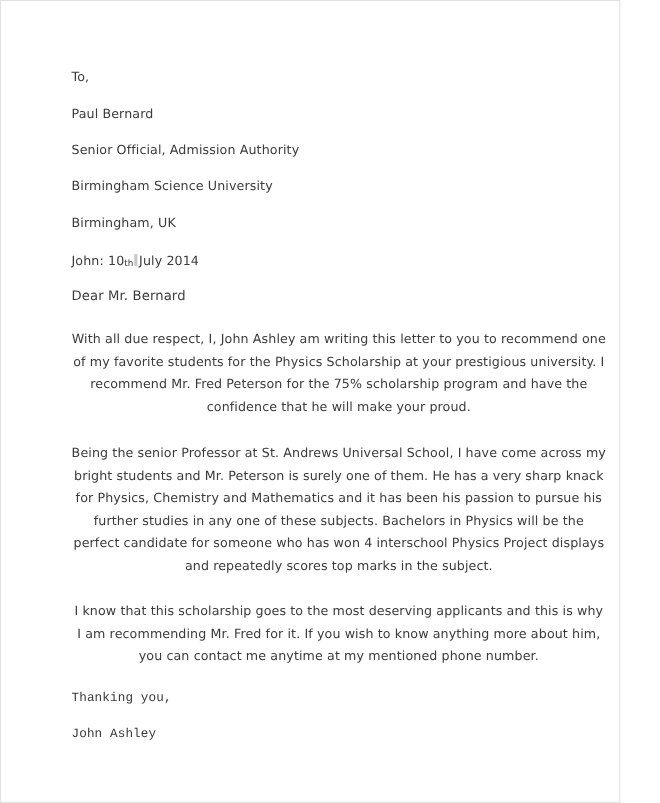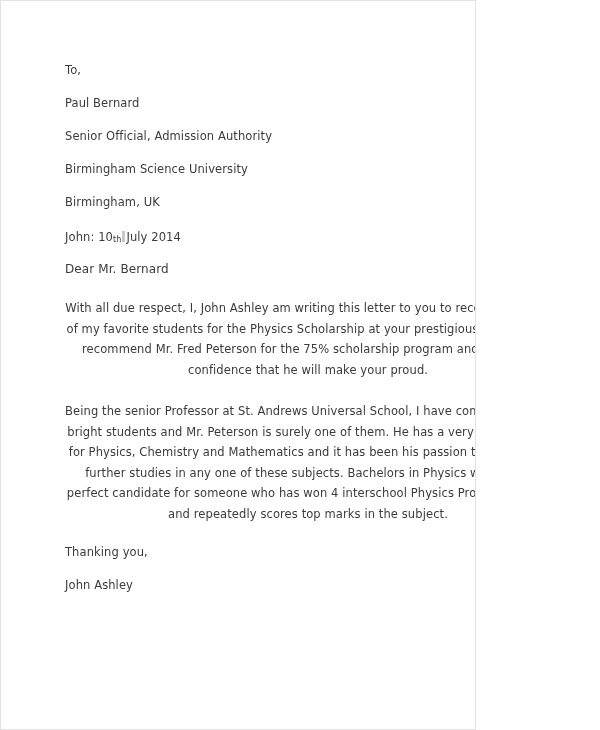--- a/index.html
+++ b/index.html
@@ -4,21 +4,21 @@
 <title>Recommendation Letter</title>
 <style>
   html, body {
     margin: 0;
     padding: 0;
     background: #ffffff;
   }
 
   .page {
     position: relative;
-    width: 476px;
+    width: 564px;
     height: 730px;
     box-sizing: border-box;
     background: #ffffff;
     border: 1px solid #e2e2e2;
     overflow: hidden;
     font-family: "DejaVu Sans", "Liberation Sans", sans-serif;
     color: #3b3b3b;
   }
 
   .letter {
@@ -83,20 +83,21 @@
     font-size: 11.5px;
     line-height: 20.5px;
     margin: 0 0 21px 0;
     text-align: center;
     letter-spacing: 0.1px;
   }
 
   
   .closing-block {
     margin: 5px 0 0 0;
+    font-family: Liberation Mono, monospace;
   }
 
   .closing-line {
     font-size: 11.5px;
     line-height: 14px;
     margin: 0 0 19px 0;
     white-space: nowrap;
     letter-spacing: 0.1px;
   }
 </style>
@@ -115,20 +116,21 @@
     </div>
 
     <div class="meta-block">
       <p class="meta-line"><span>John:</span>&nbsp;<span>10</span><span class="ordinal">th</span><span class="caret"></span><span>July 2014</span></p>
     </div>
 
     <p class="salutation">Dear Mr. Bernard</p>
 
     <p class="body-paragraph">With all due respect, I, John Ashley am writing this letter to you to recommend one of my favorite students for the Physics Scholarship at your prestigious university. I recommend Mr. Fred Peterson for the 75% scholarship program and have the confidence that he will make your proud.</p>
     <p class="body-paragraph">Being the senior Professor at St. Andrews Universal School, I have come across my bright students and Mr. Peterson is surely one of them. He has a very sharp knack for Physics, Chemistry and Mathematics and it has been his passion to pursue his further studies in any one of these subjects. Bachelors in Physics will be the perfect candidate for someone who has won 4 interschool Physics Project displays and repeatedly scores top marks in the subject.</p>
+    <p class="body-paragraph">I know that this scholarship goes to the most deserving applicants and this is why I am recommending Mr. Fred for it. If you wish to know anything more about him, you can contact me anytime at my mentioned phone number.</p>
 
     <div class="closing-block">
       <p class="closing-line">Thanking you,</p>
       <p class="closing-line">John Ashley</p>
     </div>
 
   </div>
 </div>
 
 </body></html>

